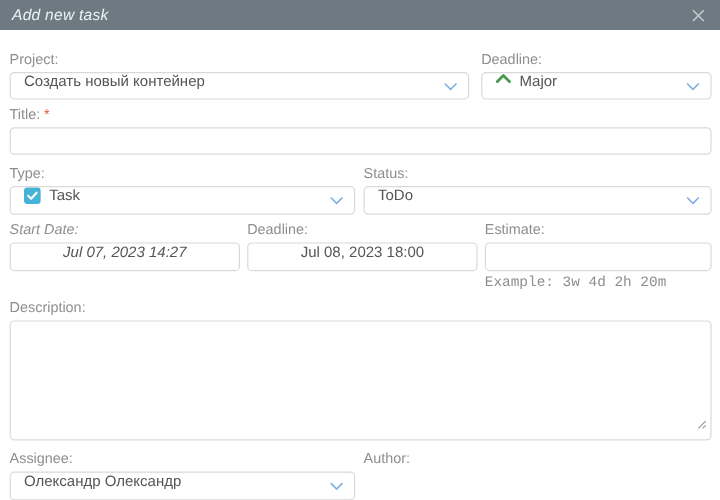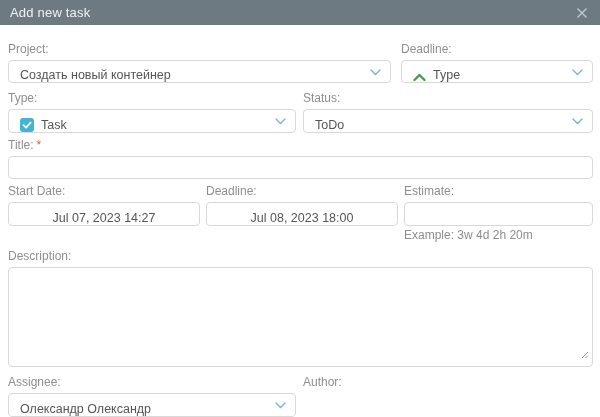--- a/index.html
+++ b/index.html
@@ -16,20 +16,21 @@
     display: flex;
     align-items: center;
     justify-content: space-between;
     padding: 0 11px 0 10px;
   }
   .modal-title {
     color: #eef2f3;
     font-size: 13px;
     font-weight: 400;
     letter-spacing: .2px;
+    font-style: italic;
   }
   .close-btn {
     width: 14px; height: 14px;
     display: flex; align-items: center; justify-content: center;
     cursor: pointer;
   }
   
   .modal-body { padding: 0 7px 0 8px; }
   .row { display: flex; }
   .r1 { margin-top: 17px; }
@@ -38,41 +39,41 @@
   .r4 { margin-top: 5px; }
   .r5 { margin-top: 7px; }
   .r6 { margin-top: 8px; }
 
   .field { display: flex; flex-direction: column; }
   .w-project  { width: 383px; margin-right: 10px; }
   .w-priority { width: 192px; }
   .w-full     { width: 585px; }
   .w-half-l   { width: 288px; margin-right: 7px; }
   .w-half-r   { width: 290px; }
-  .w-third-1  { width: 192px; margin-right: 6px; }
+  .w-third-1  { width: 192px; margin-right: 6px; font-style: italic; }
   .w-third-2  { width: 192px; margin-right: 6px; }
   .w-third-3  { width: 189px; }
 
   .lbl {
     font-size: 12px;
     color: #8e8e8e;
     height: 14px;
     line-height: 14px;
     margin-bottom: 4px;
     white-space: nowrap;
   }
   .req { color: #e8573f; margin-left: 3px; }
 
   .box {
     height: 23px;
     border: 1px solid #d9d9d9;
     border-radius: 4px;
     background: #fff;
     display: flex;
-    align-items: flex-end;
+    align-items: flex-start;
     padding: 0 26px 0 11px;
     font-size: 12.5px;
     color: #555;
     position: relative;
     white-space: nowrap;
     overflow: hidden;
   }
   .box.tall { height: 24px; }
   .box.centered { justify-content: center; padding: 0 8px; }
   .box .chev { position: absolute; right: 9px; top: 50%; transform: translateY(-50%); }
@@ -97,20 +98,21 @@
     background: #fff;
   }
   input.txt.tall { height: 24px; }
 
   .hint {
     font-size: 12px;
     color: #8e8e8e;
     margin-top: 3px;
     height: 13px;
     line-height: 13px;
+    font-family: Liberation Mono, monospace;
   }
 
   .desc-area {
     width: 585px;
     height: 100px;
     border: 1px solid #d9d9d9;
     border-radius: 4px;
     background: #fff;
     position: relative;
   }
@@ -143,27 +145,36 @@
       </div>
     </div>
     <div class="field w-priority">
       <div class="lbl">Deadline:</div>
       <div class="box">
         <span class="prio-ico">
           <svg width="13" height="9" viewBox="0 0 13 9">
               <path d="M1.5 7 L6.5 2 L11.5 7" stroke="#4a9b4e" stroke-width="2.4" fill="none" stroke-linecap="round" stroke-linejoin="round"></path>
             </svg>
         </span>
-        <span>Type</span>
-        <span class="chev">
-          <svg width="11" height="7" viewBox="0 0 11 7">
-              <path d="M1 1 L5.5 5.5 L10 1" stroke="#7fb0e3" stroke-width="1.4" fill="none" stroke-linecap="round"></path>
-            </svg>
-        </span>
-      </div>
+        <span>Major</span>
+        <span class="chev">
+          <svg width="11" height="7" viewBox="0 0 11 7">
+              <path d="M1 1 L5.5 5.5 L10 1" stroke="#7fb0e3" stroke-width="1.4" fill="none" stroke-linecap="round"></path>
+            </svg>
+        </span>
+      </div>
+    </div>
+  </div>
+
+  <div class="row r2">
+    <div class="field w-full">
+      <div class="lbl">
+        <span>Title:</span><span class="req">*</span>
+      </div>
+      <input class="txt" type="text" value="" style="">
     </div>
   </div>
 
   <div class="row r3">
     <div class="field w-half-l">
       <div class="lbl">Type:</div>
       <div class="box tall">
         <span class="type-ico">
           <svg width="14" height="14" viewBox="0 0 14 14">
             <rect x="0" y="0" width="14" height="14" rx="3" fill="#44b3d6"></rect>
@@ -184,29 +195,20 @@
         <span>ToDo</span>
         <span class="chev">
           <svg width="11" height="7" viewBox="0 0 11 7">
               <path d="M1 1 L5.5 5.5 L10 1" stroke="#7fb0e3" stroke-width="1.4" fill="none" stroke-linecap="round"></path>
             </svg>
         </span>
       </div>
     </div>
   </div>
 
-  <div class="row r2">
-    <div class="field w-full">
-      <div class="lbl">
-        <span>Title:</span><span class="req">*</span>
-      </div>
-      <input class="txt" type="text" value="" style="">
-    </div>
-  </div>
-
   <div class="row r4">
     <div class="field w-third-1">
       <div class="lbl">Start Date:</div>
       <div class="box tall centered">
         <span>Jul 07, 2023 14:27</span>
       </div>
     </div>
     <div class="field w-third-2">
       <div class="lbl">Deadline:</div>
       <div class="box tall centered">

